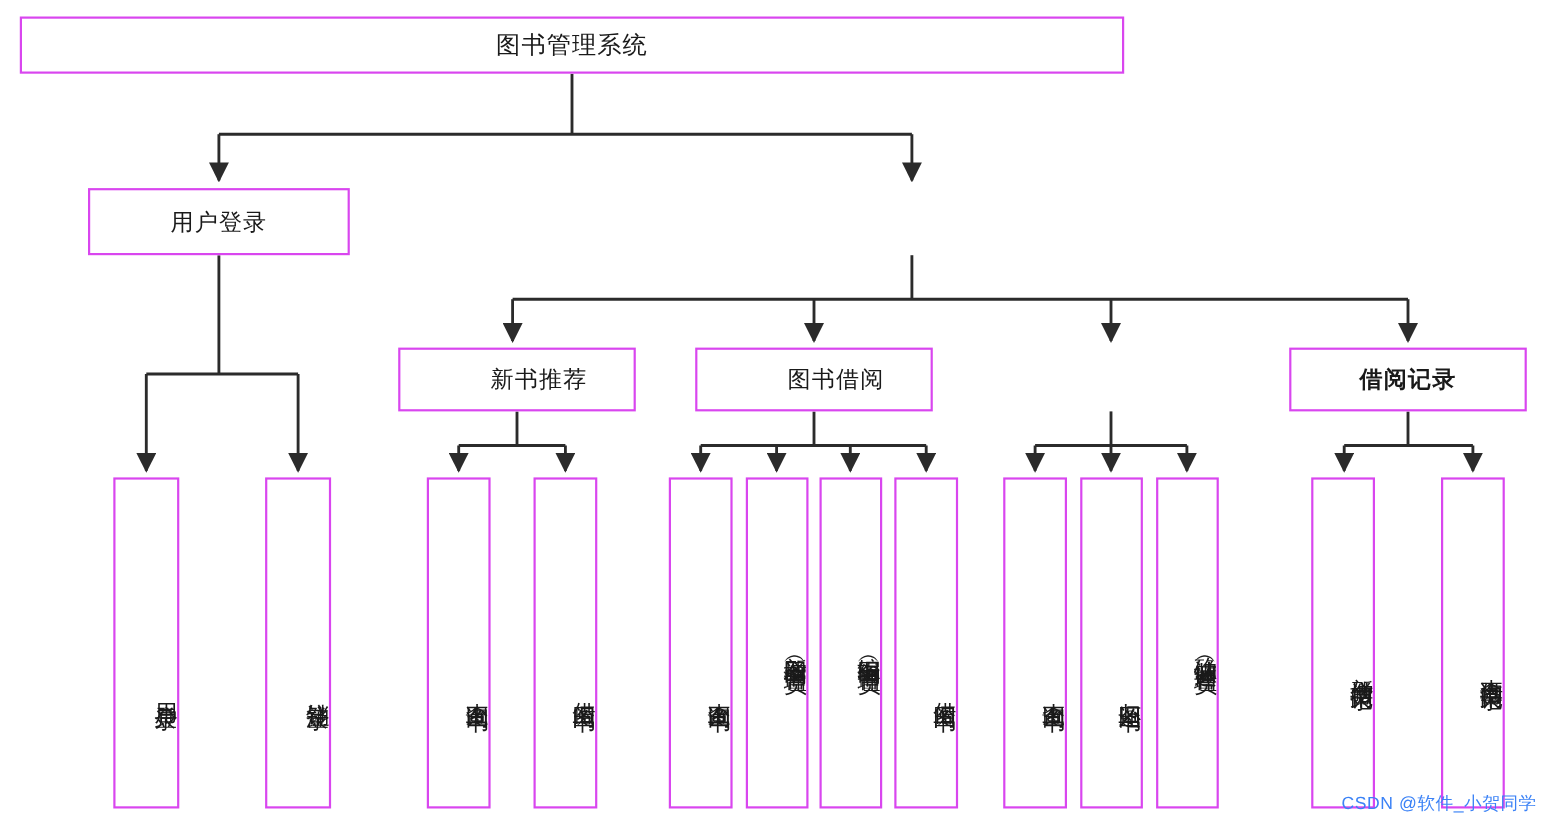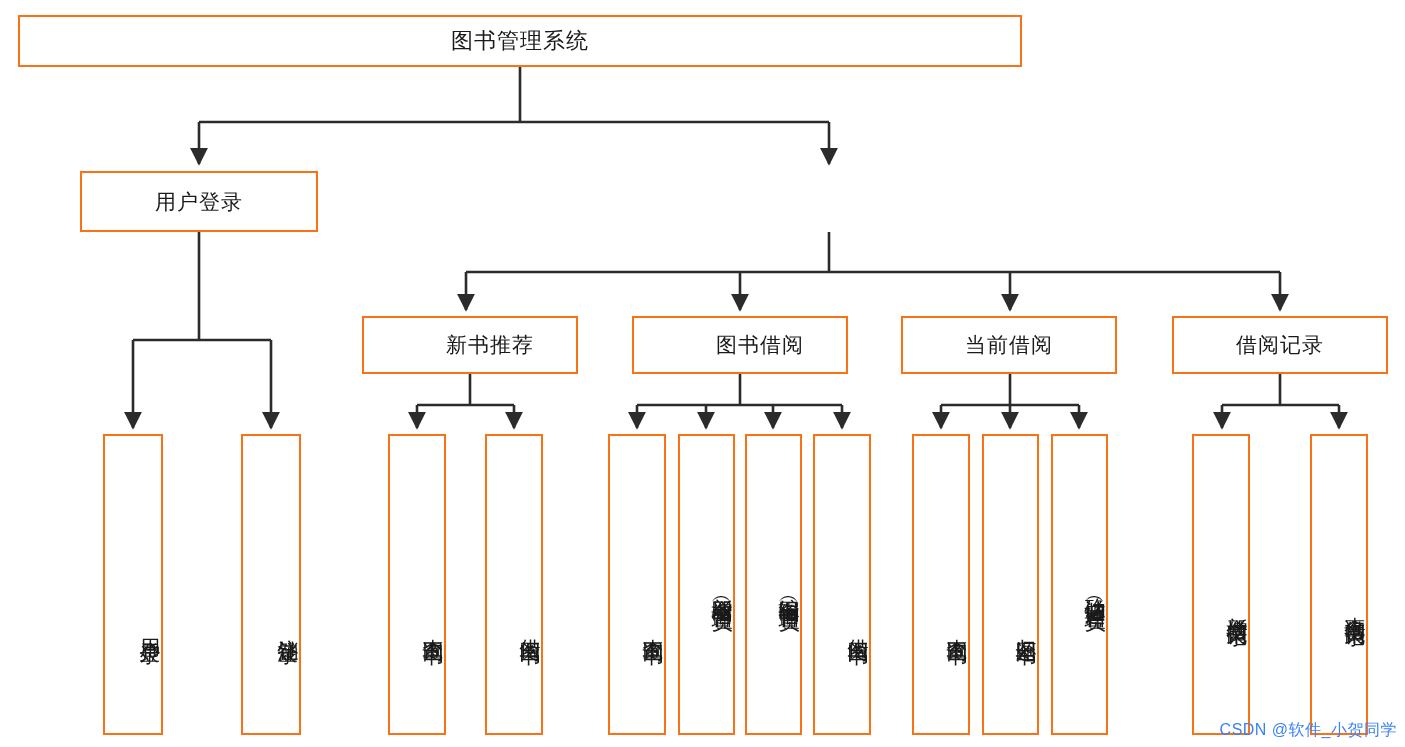--- a/index.html
+++ b/index.html
@@ -21,21 +21,21 @@
     position: absolute;
     left: 0;
     top: 0;
     width: 1405px;
     height: 747px;
     pointer-events: none;
   }
   .node {
     position: absolute;
     box-sizing: border-box;
-    border: 2px solid #f97316;
+    border: 2px solid #d946ef;
     background: #ffffff;
     display: flex;
     align-items: center;
     justify-content: center;
     color: #1a1a1a;
   }
   .node.horiz {
     font-size: 21px;
     letter-spacing: 1px;
   }
@@ -126,24 +126,21 @@
   <div class="node horiz" style="left:80px; top:171px; width:238px; height:61px;">
     <span>用户登录</span>
   </div>
 
   <div class="node horiz" style="left:362px; top:316px; width:216px; height:58px;padding-left:40px;">
     <span>新书推荐</span>
   </div>
   <div class="node horiz" style="left:632px; top:316px; width:216px; height:58px;padding-left:40px;">
     <span>图书借阅</span>
   </div>
-  <div class="node horiz" style="left:901px; top:316px; width:216px; height:58px;">
-    <span>当前借阅</span>
-  </div>
-  <div class="node horiz" style="left:1172px; top:316px; width:216px; height:58px;">
+  <div class="node horiz" style="left:1172px; top:316px; width:216px; height:58px;font-weight:bold;">
     <span>借阅记录</span>
   </div>
 
   <div class="node vert" style="left:103px; top:434px; width:60px; height:301px; padding-top:82px;">
     <span>用户登录</span>
   </div>
   <div class="node vert" style="left:241px; top:434px; width:60px; height:301px; padding-top:82px;">
     <span>注销登录</span>
   </div>
 

